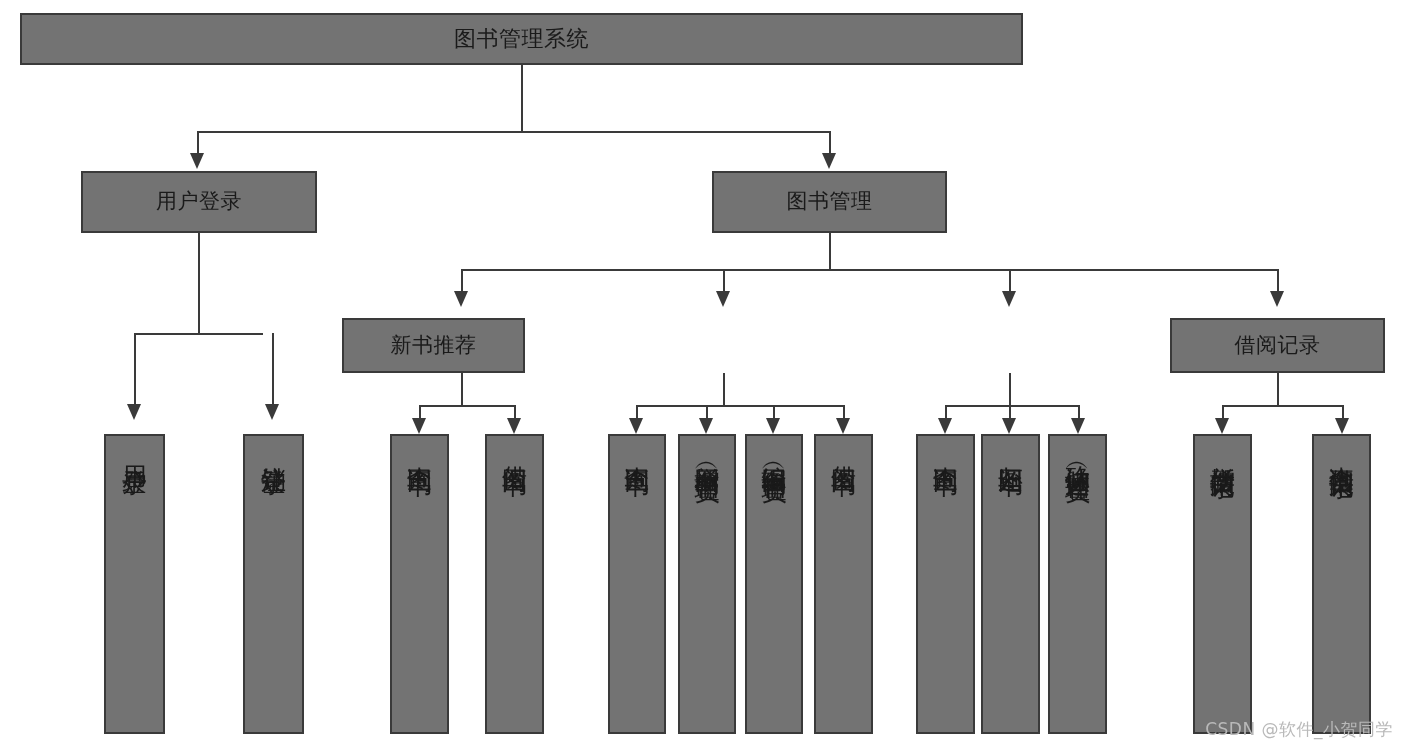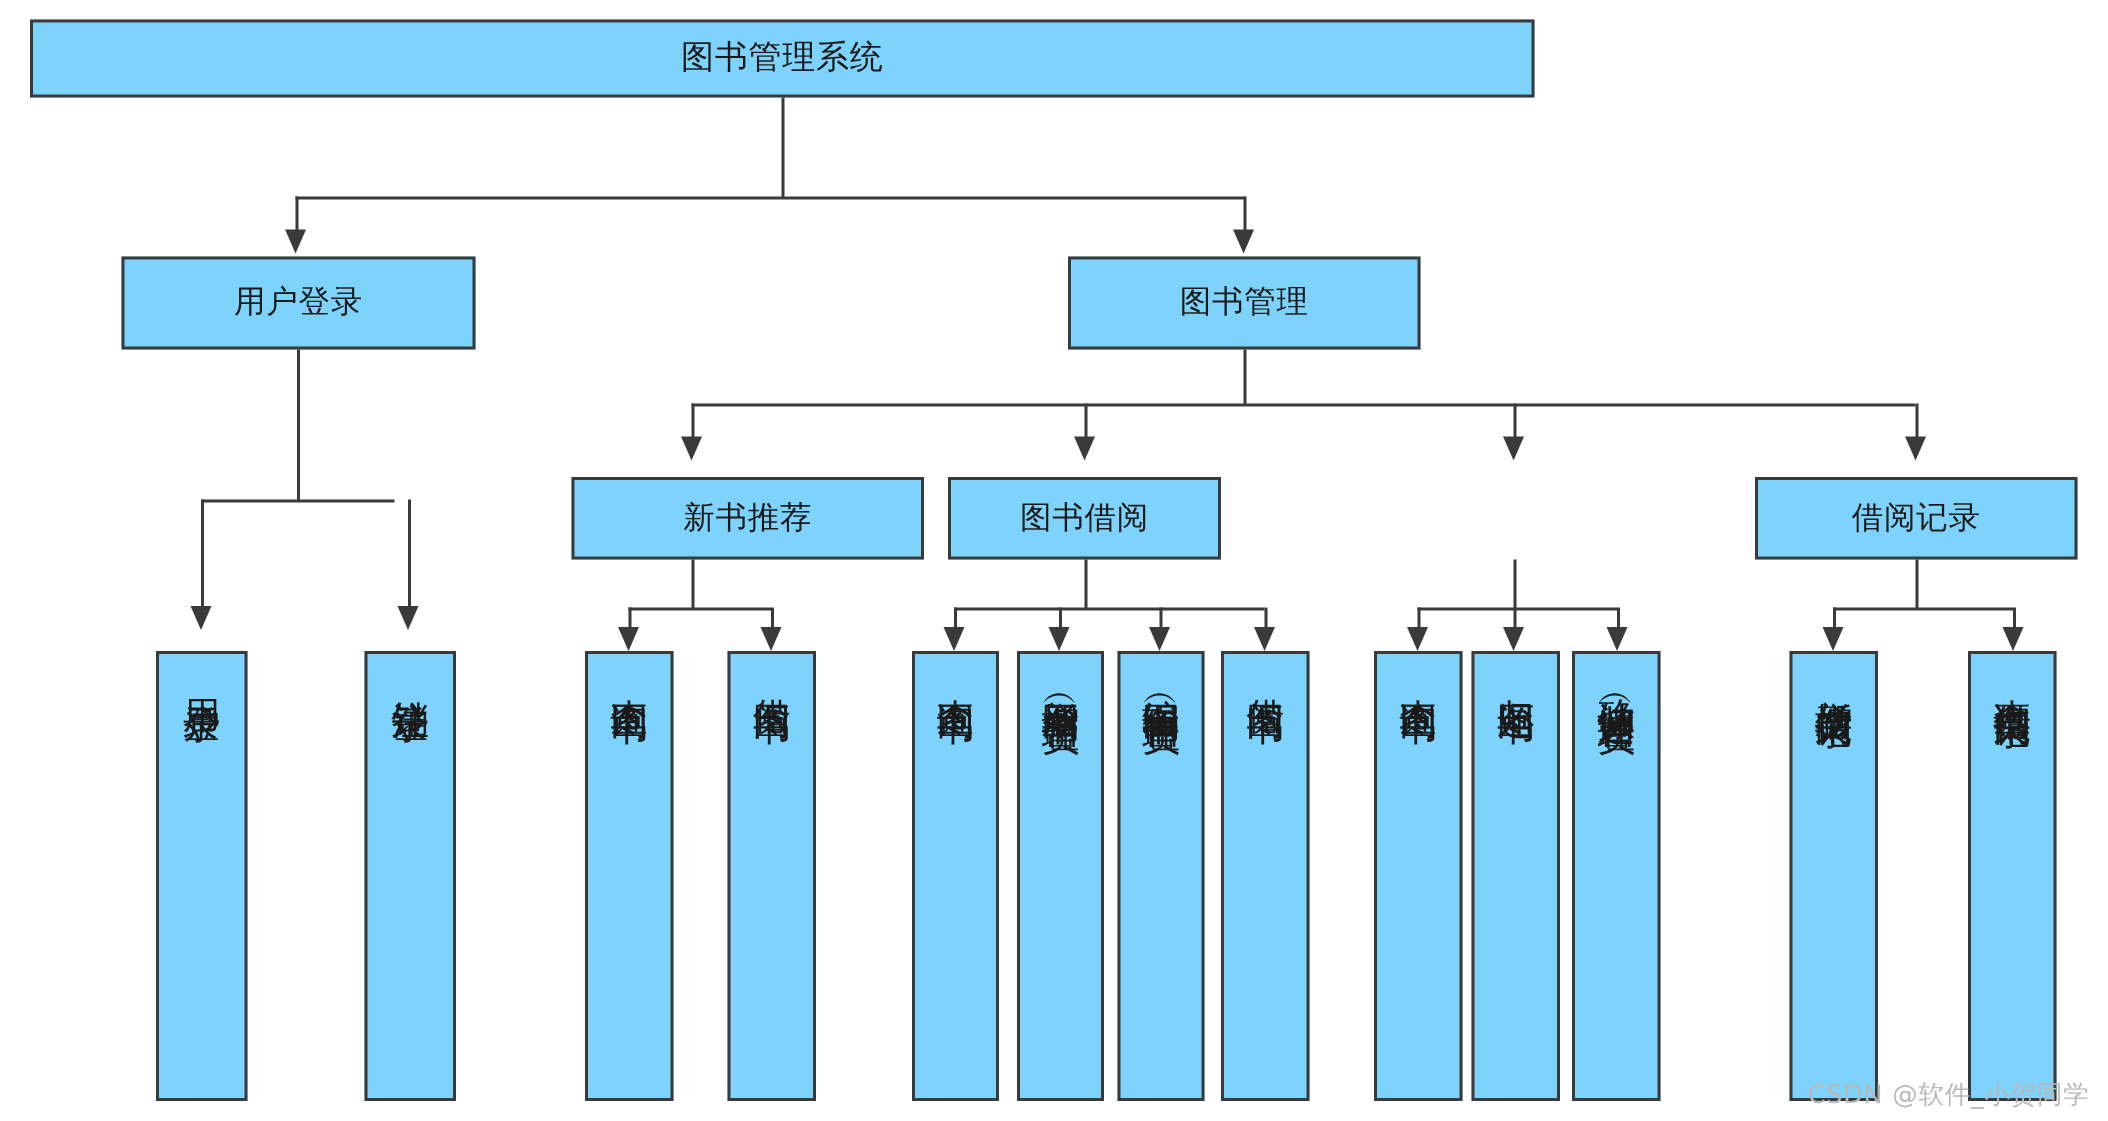--- a/index.html
+++ b/index.html
@@ -9,21 +9,21 @@
     background:#ffffff;
     font-family:"DejaVu Sans","Liberation Sans",sans-serif;
     overflow:hidden;
     position:relative;
   }
   #diagram{position:absolute;left:0;top:0;width:1405px;height:747px;}
 
   .node{
     position:absolute;
     box-sizing:border-box;
-    background:#7dd3fc;
+    background:#737373;
     border:2px solid #3a3a3a;
     display:flex;
     align-items:center;
     justify-content:center;
     color:#1a1a1a;
   }
   .node .label{
     display:block;
     text-align:center;
     line-height:1.12;
@@ -112,25 +112,22 @@
 
   <div class="vline" style="left:723px;top:269px;height:24px;"></div>
   <div class="arrow" style="left:716px;top:291px;"></div>
 
   <div class="vline" style="left:1009px;top:269px;height:24px;"></div>
   <div class="arrow" style="left:1002px;top:291px;"></div>
 
   <div class="vline" style="left:1277px;top:269px;height:24px;"></div>
   <div class="arrow" style="left:1270px;top:291px;"></div>
 
-  <div class="node h" style="left:381px;top:318px;width:235px;height:55px;">
+  <div class="node h" style="left:342px;top:318px;width:183px;height:55px;">
     <span class="label">新书推荐</span>
-  </div>
-  <div class="node h" style="left:632px;top:318px;width:182px;height:55px;">
-    <span class="label">图书借阅</span>
   </div>
   <div class="node h" style="left:1170px;top:318px;width:215px;height:55px;align-items:center;">
     <span class="label">借阅记录</span>
   </div>
 
   <div class="vline" style="left:461px;top:373px;height:33px;"></div>
   <div class="hline" style="left:419px;top:405px;width:95px;"></div>
   <div class="vline" style="left:419px;top:405px;height:15px;"></div>
   <div class="arrow" style="left:412px;top:418px;"></div>
   <div class="vline" style="left:514px;top:405px;height:15px;"></div>

